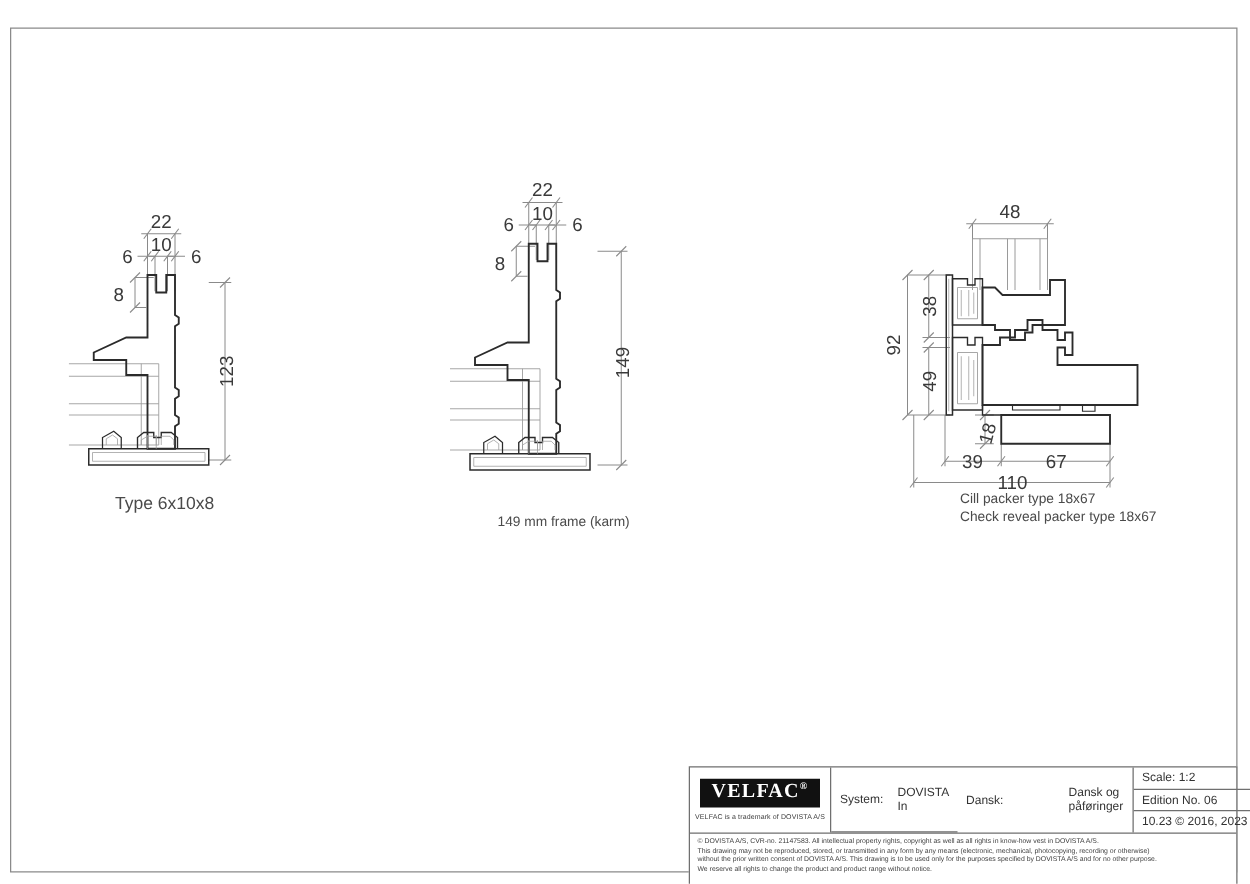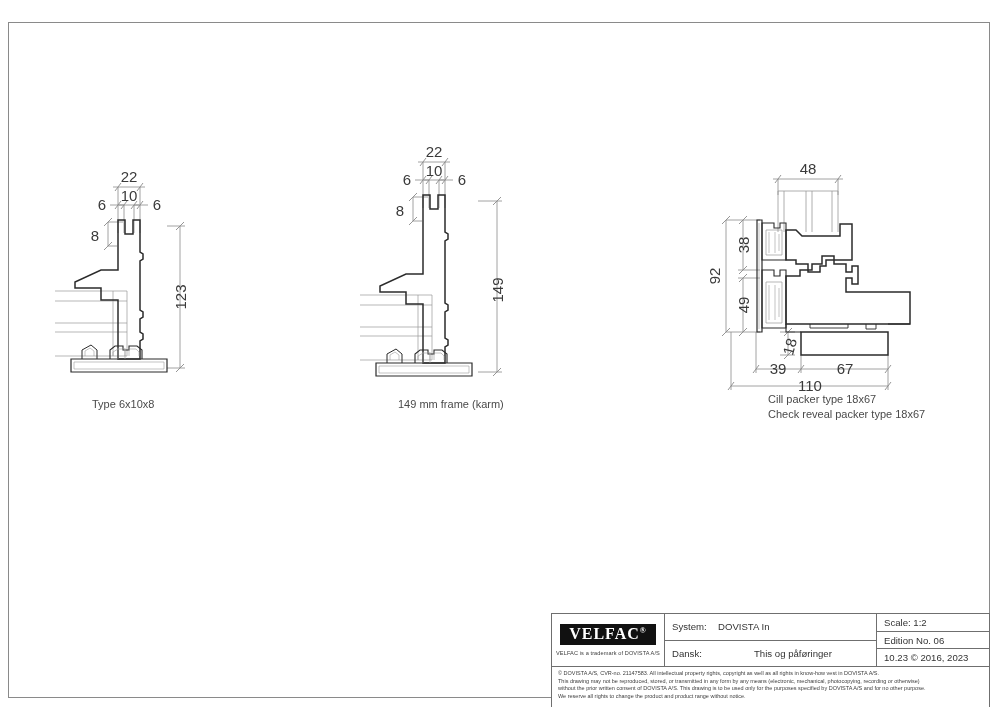--- a/index.html
+++ b/index.html
@@ -9,21 +9,21 @@
   svg{display:block;}
   text{font-family:"Liberation Sans",sans-serif;fill:#3a3a3a;}
   .dimtxt{font-size:15px;}
   
   .tb{position:absolute;left:551px;top:613px;width:439px;height:105px;box-sizing:border-box;border:1px solid #6f6f6f;display:flex;flex-direction:column;background:#fff;}
   .tb-top{display:flex;flex:0 0 52px;}
   .tb-logo{flex:0 0 113px;border-right:1px solid #6f6f6f;display:flex;flex-direction:column;align-items:center;justify-content:center;padding:3px 2px;box-sizing:border-box;}
   .logo-box{background:#111;color:#fff;font-family:"Liberation Serif",serif;font-weight:bold;font-size:16px;letter-spacing:1px;padding:2px 9px 3px 9px;display:inline-block;line-height:1.05;}
   .logo-box sup{font-size:8px;vertical-align:super;}
   .tm{font-size:5.6px;color:#3d3d3d;margin-top:5px;white-space:nowrap;letter-spacing:0.1px;}
-  .tb-mid{flex:1 1 auto;border-right:1px solid #6f6f6f;display:flex;flex-direction:column;}
+  .tb-mid{flex:1 1 auto;border-right:1px solid #6f6f6f;display:flex;flex-direction:row;}
   .tb-right{flex:0 0 112px;display:flex;flex-direction:column;}
   .row{flex:1 1 0;display:flex;align-items:center;padding:0 7px;font-size:9.6px;color:#333;box-sizing:border-box;}
   .tb-mid .row{border-bottom:1px solid #6f6f6f;}
   .tb-mid .row:last-child{border-bottom:none;gap:36px;}
   .tb-right .row{border-bottom:1px solid #6f6f6f;}
   .tb-right .row:last-child{border-bottom:none;}
   .lbl{display:inline-block;min-width:46px;}
   .tb-foot{flex:0 0 33px;border-top:1px solid #6f6f6f;padding:3px 6px 0 6px;box-sizing:border-box;}
   .tb-foot p{margin:0;font-size:5.5px;line-height:1.38;color:#3d3d3d;}
 </style>
@@ -108,21 +108,21 @@
 
     <text class="dimtxt" x="74" y="22" text-anchor="middle">22</text>
     <text class="dimtxt" x="74" y="41" text-anchor="middle">10</text>
     <text class="dimtxt" x="47" y="50" text-anchor="middle">6</text>
     <text class="dimtxt" x="102" y="50" text-anchor="middle">6</text>
     <text class="dimtxt" x="40" y="81" text-anchor="middle">8</text>
     <text class="dimtxt" x="131" y="137" text-anchor="middle" transform="rotate(-90 131 137)">123</text>
   </svg>
 
   <div style="position:absolute;left:92px;top:394px;">
-    <span style="font-size:11px;color:#4a4a4a;margin-top:12px;">Type 6x10x8</span>
+    <span style="font-size:14px;color:#4a4a4a;margin-top:12px;">Type 6x10x8</span>
   </div>
 
   <svg style="position:absolute;left:360px;top:140px;" width="230" height="270" viewBox="0 0 230 270">
     <g stroke="#8a8a8a" stroke-width="0.8" fill="none">
       <line x1="63" y1="22" x2="63" y2="68"></line>
       <line x1="85" y1="22" x2="85" y2="68"></line>
       <line x1="69" y1="40" x2="69" y2="68"></line>
       <line x1="79" y1="40" x2="79" y2="68"></line>
       <line x1="58" y1="22" x2="90" y2="22"></line>
       <line x1="64" y1="40" x2="84" y2="40"></line>
@@ -184,21 +184,21 @@
     </g>
 
     <text class="dimtxt" x="74" y="17" text-anchor="middle">22</text>
     <text class="dimtxt" x="74" y="36" text-anchor="middle">10</text>
     <text class="dimtxt" x="47" y="45" text-anchor="middle">6</text>
     <text class="dimtxt" x="102" y="45" text-anchor="middle">6</text>
     <text class="dimtxt" x="40" y="76" text-anchor="middle">8</text>
     <text class="dimtxt" x="143" y="150" text-anchor="middle" transform="rotate(-90 143 150)">149</text>
   </svg>
 
-  <div style="position:absolute;left:398px;top:394px;">
+  <div style="position:absolute;left:398px;top:408px;">
     <span style="font-size:11px;color:#4a4a4a;">149 mm frame (karm)</span>
   </div>
 
   <svg style="position:absolute;left:700px;top:160px;" width="250" height="240" viewBox="0 0 250 240">
     <g stroke="#8a8a8a" stroke-width="0.8" fill="none">
 
       <line x1="78" y1="19" x2="78" y2="35"></line>
       <line x1="138" y1="19" x2="138" y2="35"></line>
       <line x1="73" y1="19" x2="143" y2="19"></line>
       <g stroke-width="0.9">
@@ -307,21 +307,21 @@
         <div class="tm">VELFAC is a trademark of DOVISTA A/S</div>
       </div>
 
       <div class="tb-mid">
         <div class="row">
           <span class="lbl">System:</span>
           <span>DOVISTA In</span>
         </div>
         <div class="row">
           <span class="lbl">Dansk:</span>
-          <span>This og påføringer</span>
+          <span>Dansk og påføringer</span>
         </div>
       </div>
 
       <div class="tb-right">
         <div class="row">Scale: 1:2</div>
         <div class="row">Edition No. 06</div>
         <div class="row">10.23 © 2016, 2023</div>
       </div>
     </div>
 

